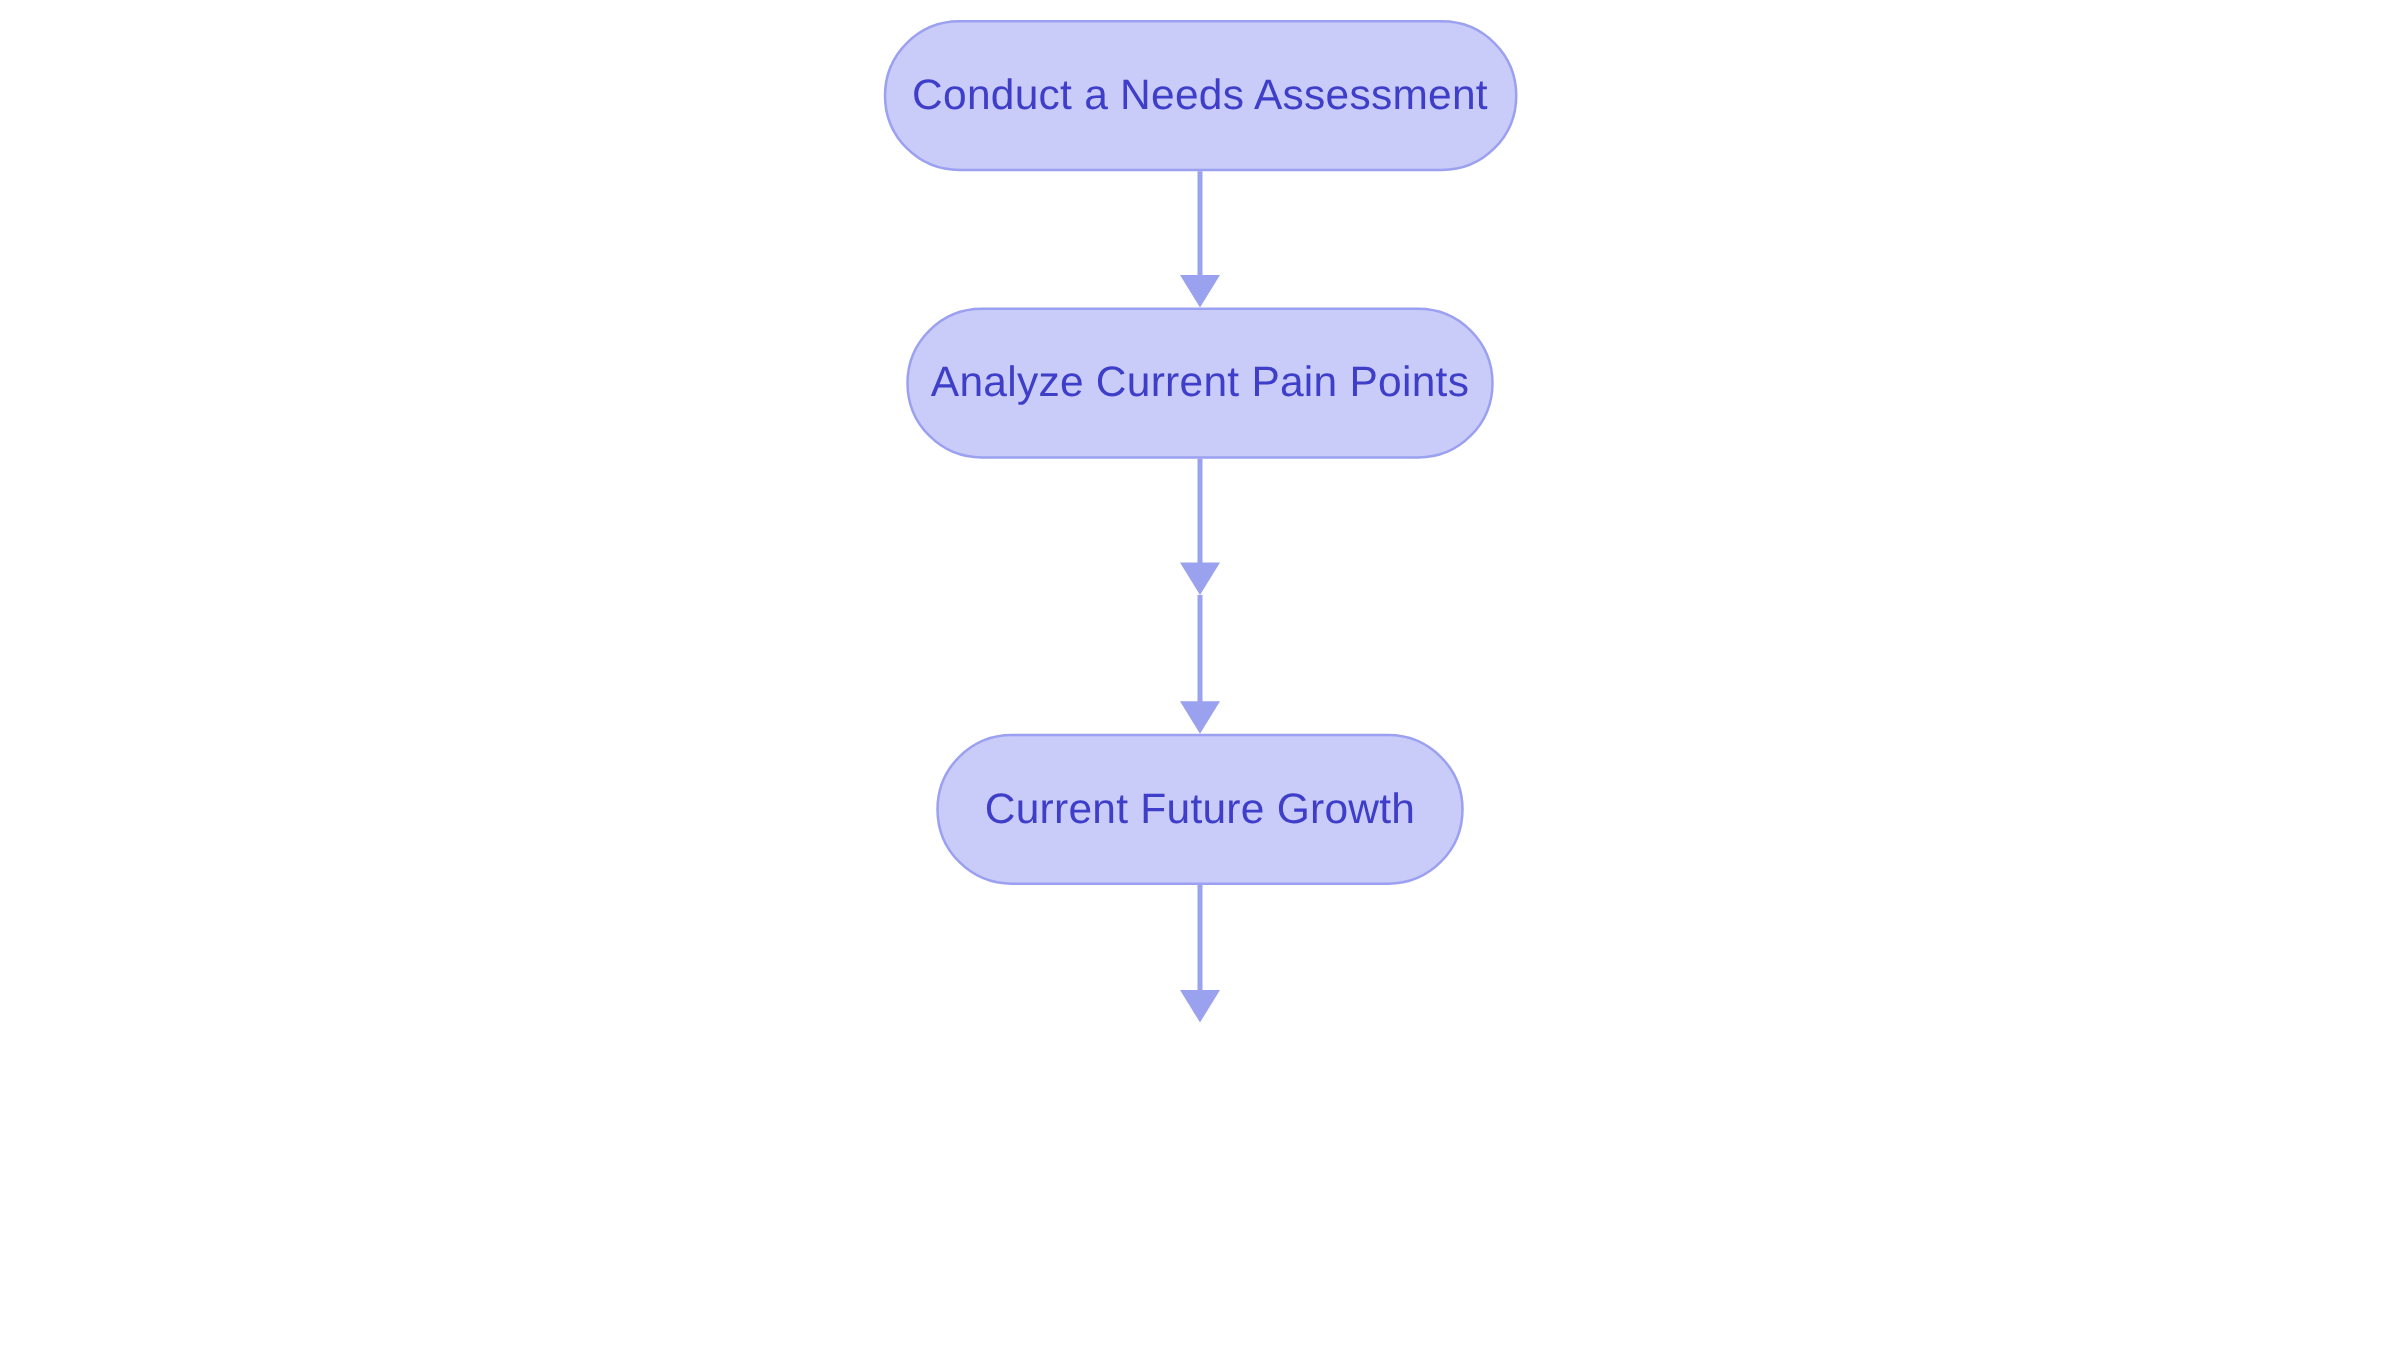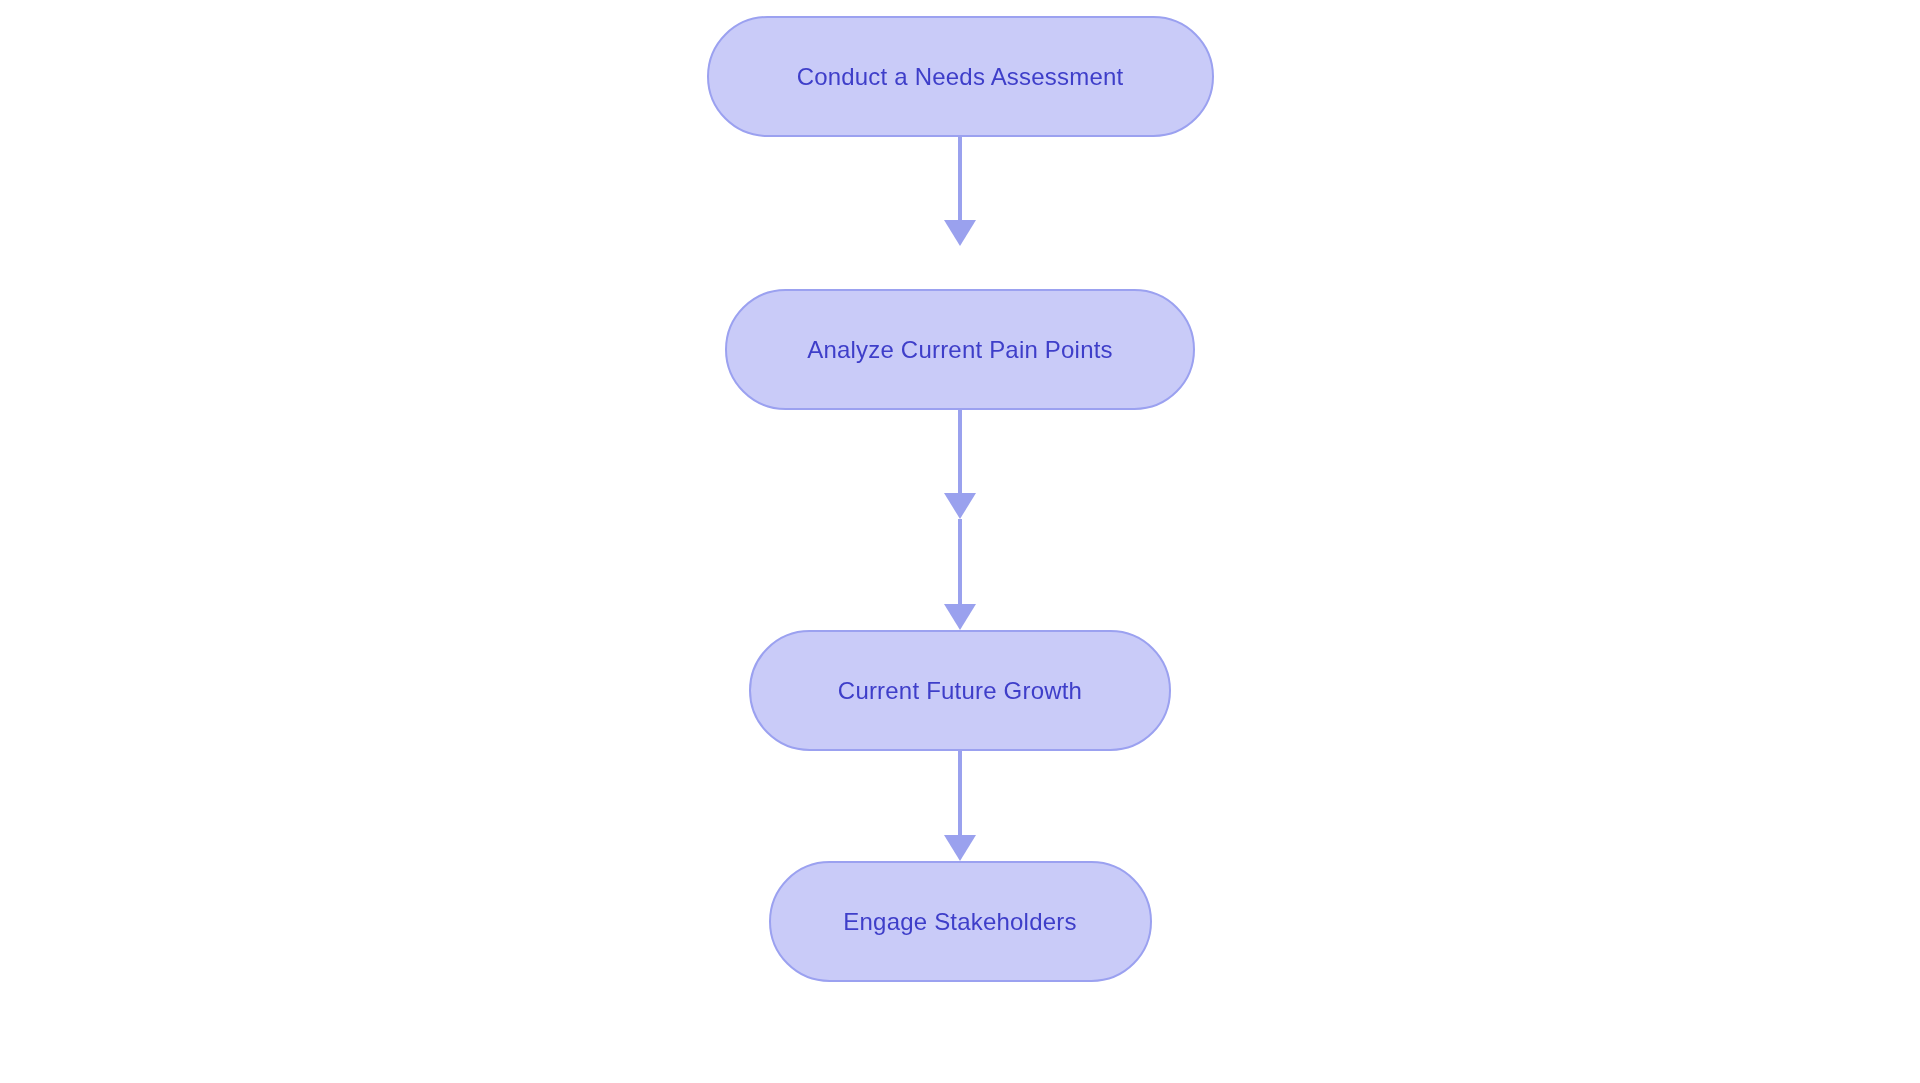--- a/index.html
+++ b/index.html
@@ -31,28 +31,28 @@
     border-radius: 60.5px;
     background: var(--node-fill);
     border: 2px solid var(--node-border);
     display: flex;
     align-items: center;
     justify-content: center;
     flex: 0 0 auto;
   }
   .flow-node .node-label {
     color: var(--text-color);
-    font-size: 24px;
+    font-size: 34px;
     font-weight: 400;
     letter-spacing: 0.2px;
     white-space: nowrap;
     text-align: center;
   }
   .node-1 { width: 507px; }
-  .node-2 { width: 470px; margin-top: 43px; }
+  .node-2 { width: 470px; }
   .node-3 { width: 352px; }
   .node-4 { width: 422px; }
   .node-5 { width: 383px; }
   .connector {
     display: flex;
     flex-direction: column;
     align-items: center;
     flex: 0 0 auto;
   }
   .conn-1 { height: 109px; }
@@ -105,17 +105,14 @@
 
   <div class="flow-node node-4">
     <span class="node-label">Current Future Growth</span>
   </div>
 
   <div class="connector conn-4">
     <div class="line"></div>
     <div class="head"></div>
   </div>
 
-  <div class="flow-node node-5">
-    <span class="node-label">Engage Stakeholders</span>
-  </div>
 
 </div>
 
 </body></html>

